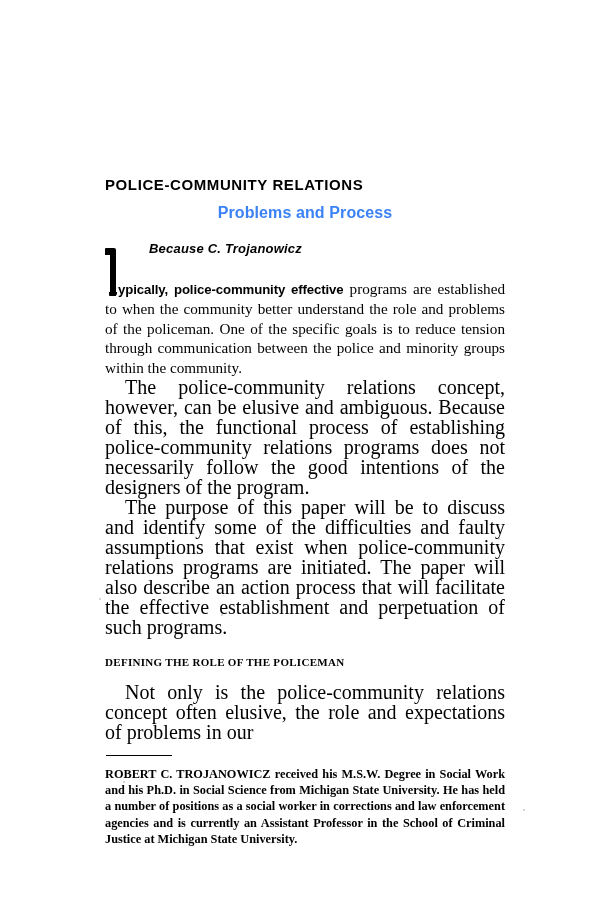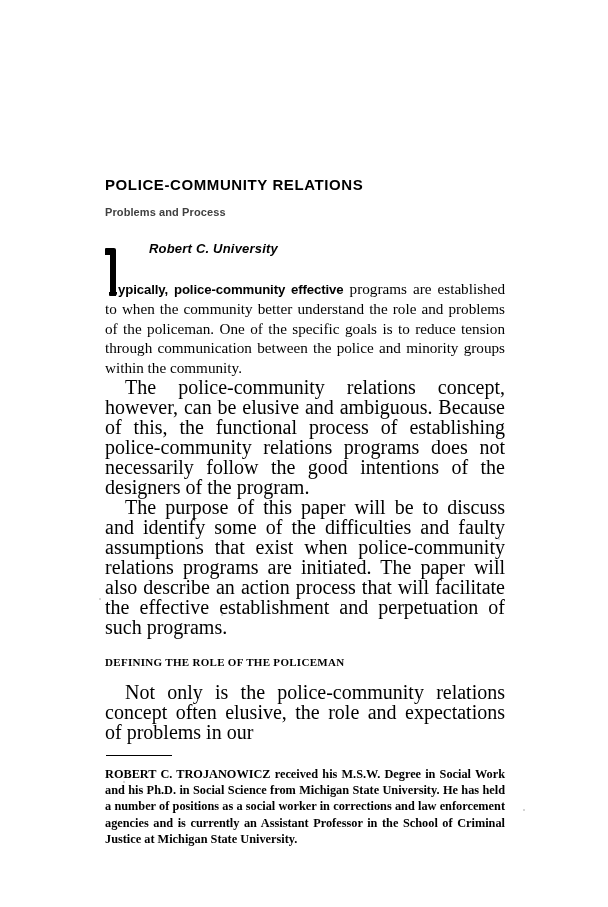--- a/index.html
+++ b/index.html
@@ -41,25 +41,26 @@
     font-size: 15px;
     letter-spacing: 0.6px;
     line-height: 18px;
     margin: 0 0 11px 0;
     color: #000;
   }
 
   .article-subtitle {
     font-family: "Liberation Sans", sans-serif;
     font-weight: bold;
-    font-size: 11px;
+    font-size: 16px;
     letter-spacing: 0.1px;
     line-height: 15px;
     margin: 0 0 21px 0;
-    color: #404040;
+    color: #3b82f6;
+    text-align: center;
   }
 
   .author-line {
     font-family: "Liberation Sans", sans-serif;
     font-weight: bold;
     font-style: italic;
     font-size: 13px;
     letter-spacing: 0.2px;
     line-height: 16px;
     margin: 0 0 0 44px;
@@ -189,21 +190,21 @@
 <body>
 
 <div class="page">
 
   <div class="content">
 
     <h1 class="article-title">POLICE-COMMUNITY RELATIONS</h1>
 
     <h2 class="article-subtitle">Problems and Process</h2>
 
-    <div class="author-line">Robert C. University</div>
+    <div class="author-line">Because C. Trojanowicz</div>
 
     <p class="lead-para">
       <span class="dropcap">
         <span class="serif-top"></span>
         <span class="stem"></span>
         <span class="foot"></span>
       </span>
       <span class="first-indent"></span><span class="lead-bold">ypically, police-community effective</span><span> programs are established to when the community better understand the role and problems of the policeman. One of the specific goals is to reduce tension through communication between the police and minority groups within the community.</span>
     </p>
 

